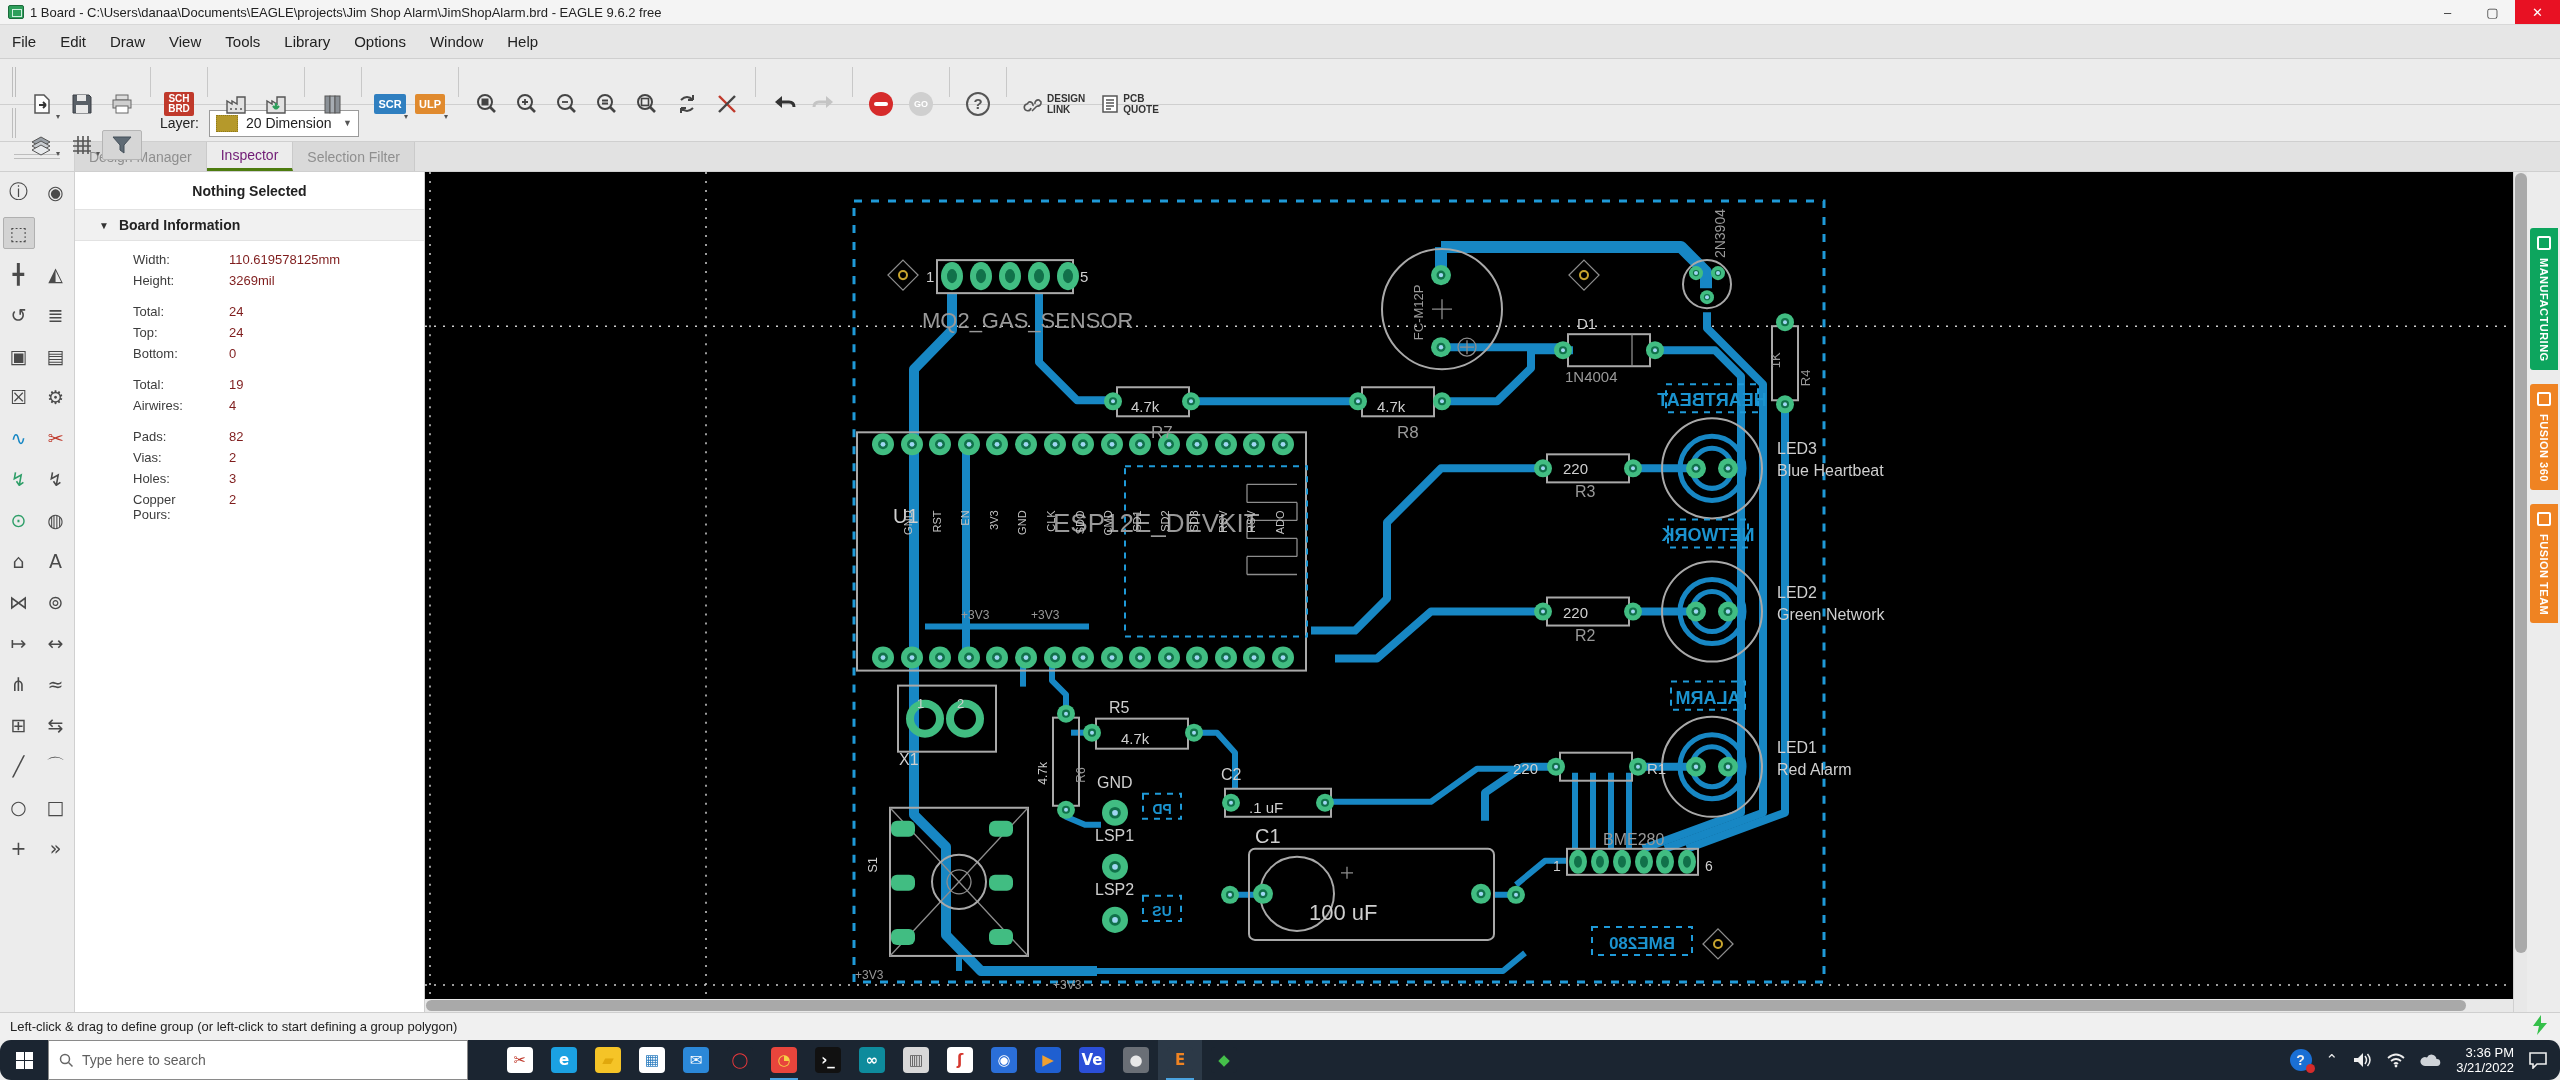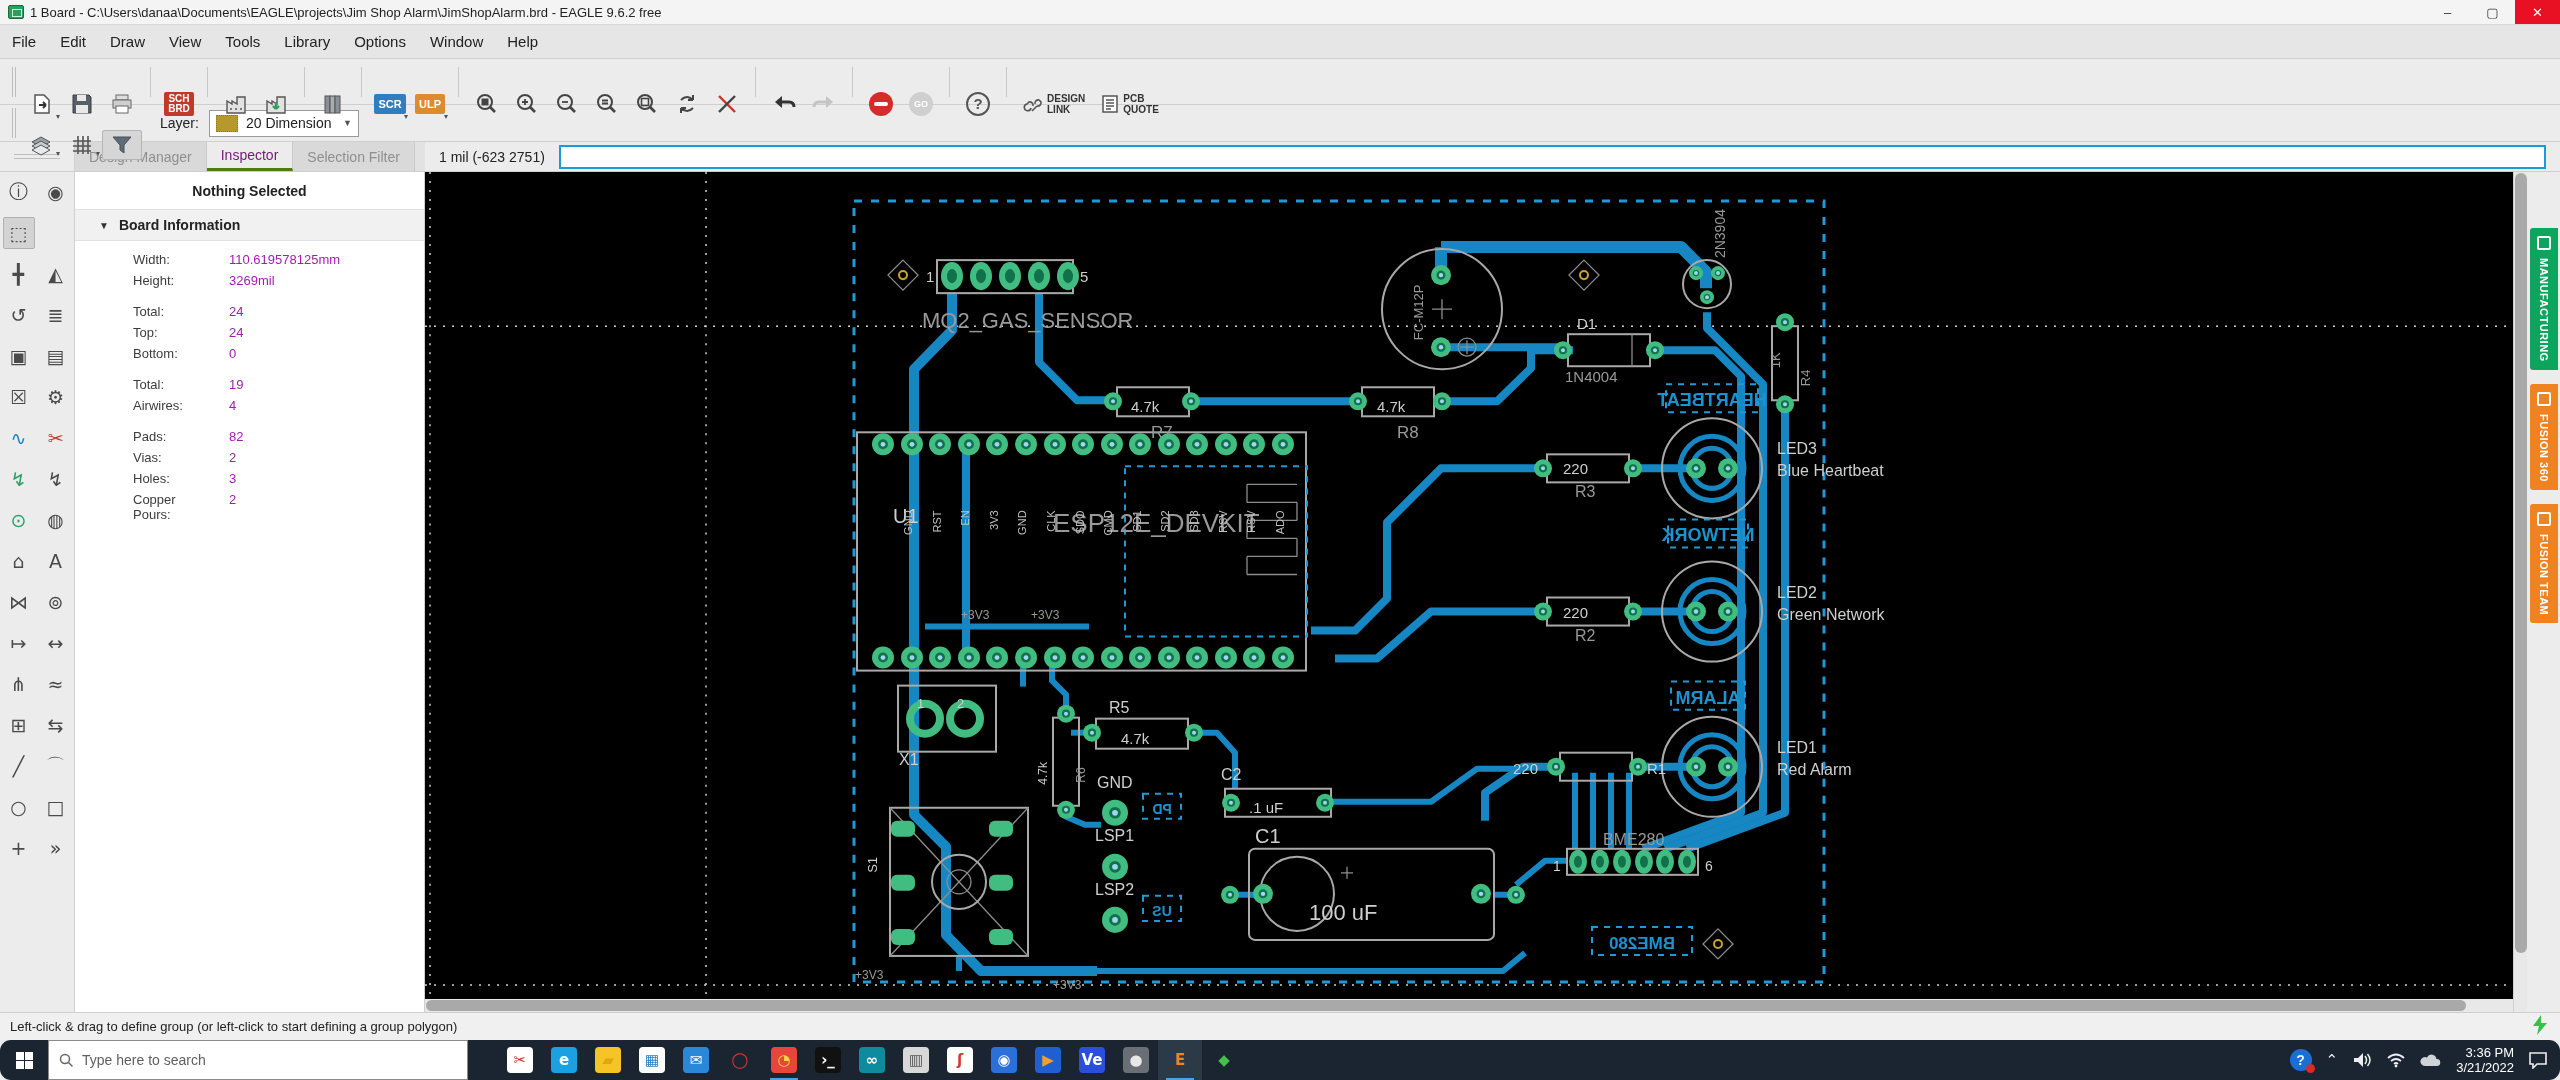--- a/index.html
+++ b/index.html
@@ -82,21 +82,21 @@
   .ptool.pressed { background:#d3d3d3; border:1px solid #b0b0b0; border-radius:2px; }
 
   .sidepanel { width:350px; background:#fff; border-right:1px solid #cfcfcf; overflow:hidden; }
   .nothing { text-align:center; font-size:14px; font-weight:bold; color:#222; padding:11px 0 10px; }
   .section-hdr { background:#f1f1f1; border-top:1px solid #e2e2e2; border-bottom:1px solid #e2e2e2;
     font-size:14px; font-weight:bold; color:#222; padding:7px 0 7px 24px; display:flex; align-items:center; }
   .section-hdr .tri { font-size:10px; margin-right:10px; color:#333; }
   .info-group { padding:8px 0 2px; }
   .info-row { display:flex; font-size:13px; padding:3px 0;gap:24px; }
   .info-row .lbl { width:130px; padding-left:58px; color:#3c3c3c; }
-  .info-row .val { color:#a21caf; }
+  .info-row .val { color:#7f1d1d; }
 
   .canvas-wrap { flex:1; position:relative; background:#000; min-width:0; }
   .canvas-wrap svg.pcb { position:absolute; inset:0; }
   .hscroll { position:absolute; left:0; right:0; bottom:0; height:13px; background:#e8e8e8; }
   .hscroll .thumb { position:absolute; left:1px; top:1px; height:11px; width:2040px;
     background:#a9a9a9; border-radius:6px; }
   .vscroll { width:14px; background:#e8e8e8; border-left:1px solid #d0d0d0; position:relative; }
   .vscroll .thumb { position:absolute; left:1px; top:1px; width:12px; height:780px;
     background:#a9a9a9; border-radius:6px; }
 
@@ -360,24 +360,20 @@
     <div class="band-left">
       <div class="palette-gap">
           <i></i>
           <i></i>
         </div>
       <div id="paneltabs" style="display:flex; flex:1;">
           <div class="ptab">Design Manager</div>
           <div class="ptab active">Inspector</div>
           <div class="ptab">Selection Filter</div>
         </div>
-    </div>
-    <div class="cmdrow">
-      <span class="coords">1 mil (-623 2751)</span>
-      <input class="cmdline" autocomplete="off" value="" style="">
     </div>
   </div>
 
   <div class="main">
     <div class="palette" id="palette">
         <div class="ptool">ⓘ</div>
         <div class="ptool">◉</div>
         <div class="ptool pressed">⬚</div>
         <div class="ptool"></div>
         <div class="ptool">╋</div>

